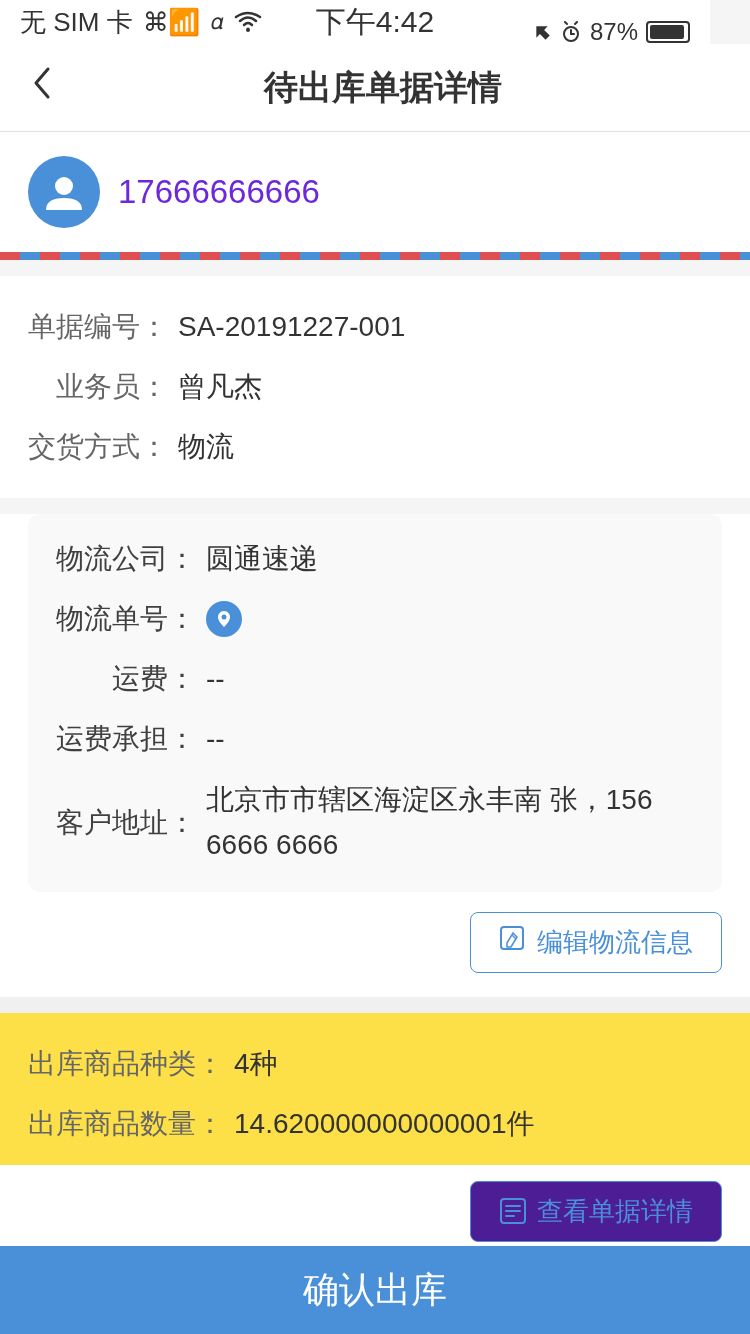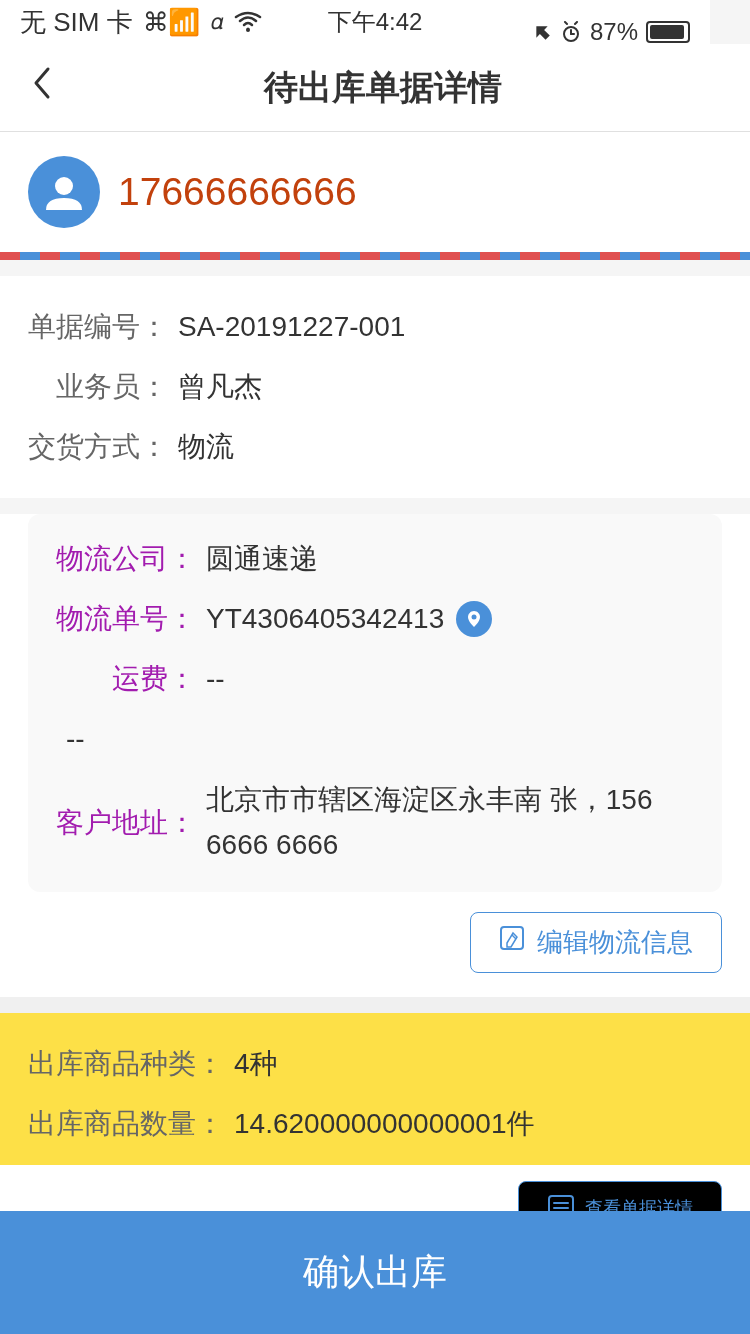--- a/index.html
+++ b/index.html
@@ -24,21 +24,21 @@
       padding: 0 20px;
       font-size: 26px;
     }
     .status-left {
       display: flex;
       align-items: center;
       gap: 10px;
       font-size: 26px;
     }
     .status-center {
-      font-size: 24px;
+      font-size: 30px;
       font-weight: 500;
       position: absolute;
       left: 50%;
       transform: translateX(-50%);
     }
     .status-right {
       display: flex;
       align-items: center;
       gap: 8px;
       font-size: 24px;
@@ -83,23 +83,23 @@
     .customer-avatar {
       width: 72px;
       height: 72px;
       border-radius: 50%;
       background: #4a90d9;
       display: flex;
       align-items: center;
       justify-content: center;
     }
     .customer-phone {
-      font-size: 39px;
+      font-size: 33px;
       font-weight: 500;
-      color: #c2410c;
+      color: #6d28d9;
     }
 
     
     .dashed-border {
       width: 100%;
       height: 8px;
       background: repeating-linear-gradient(
         90deg,
         #e05050 0px,
         #e05050 20px,
@@ -143,21 +143,21 @@
     }
     .logistics-row {
       display: flex;
       align-items: center;
       margin-bottom: 18px;
       font-size: 28px;
       line-height: 1.5;
     }
     .logistics-row:last-child { margin-bottom: 0; }
     .logistics-label {
-      color: #a21caf;
+      color: #404040;
       min-width: 140px;
       text-align: right;
       flex-shrink: 0;
     }
     .logistics-value {
       color: #333;
       flex: 1;
       margin-left: 10px;
       display: flex;
       align-items: center;
@@ -217,35 +217,35 @@
       display: flex;
       justify-content: flex-end;
       padding: 16px 28px 28px 28px;
       background: #fff;
     }
     .view-btn {
       border: 1.5px solid #4a90d9;
       border-radius: 8px;
       padding: 12px 28px;
       color: #4a90d9;
-      font-size: 18px;
+      font-size: 26px;
       display: flex;
       align-items: center;
       gap: 10px;
-      background: #000000;
+      background: #4c1d95;
       cursor: pointer;
     }
 
     
     .bottom-bar {
       position: fixed;
       bottom: 0;
       left: 0;
       width: 750px;
-      height: 123px;
+      height: 88px;
       background: #4a90d9;
       display: flex;
       align-items: center;
       justify-content: center;
       cursor: pointer;
     }
     .confirm-btn-text {
       color: #fff;
       font-size: 36px;
       font-weight: 500;
@@ -352,34 +352,34 @@
 
   <div style="background:#fff; padding: 0 0 0 0;">
     <div class="logistics-box">
       <div class="logistics-row">
         <span class="logistics-label">物流公司：</span>
         <span class="logistics-value">圆通速递</span>
       </div>
       <div class="logistics-row">
         <span class="logistics-label">物流单号：</span>
         <span class="logistics-value">
-          <span>YT4306405342413</span>
           <span class="location-icon">
             <svg width="20" height="20" viewBox="0 0 20 20">
               <path d="M10 2 C6.5 2 4 5 4 8 C4 12.5 10 18 10 18 C10 18 16 12.5 16 8 C16 5 13.5 2 10 2 Z" fill="#fff"></path>
               <circle cx="10" cy="8" r="2.5" fill="#4a90d9"></circle>
             </svg>
           </span>
         </span>
       </div>
       <div class="logistics-row">
         <span class="logistics-label">运费：</span>
         <span class="logistics-value">--</span>
       </div>
       <div class="logistics-row">
+        <span class="logistics-label">运费承担：</span>
         <span class="logistics-value">--</span>
       </div>
       <div class="logistics-row">
         <span class="logistics-label">客户地址：</span>
         <span class="address-value">北京市市辖区海淀区永丰南  张，156 6666 6666</span>
       </div>
     </div>
 
     <div class="edit-btn-row">
       <button class="edit-btn">

